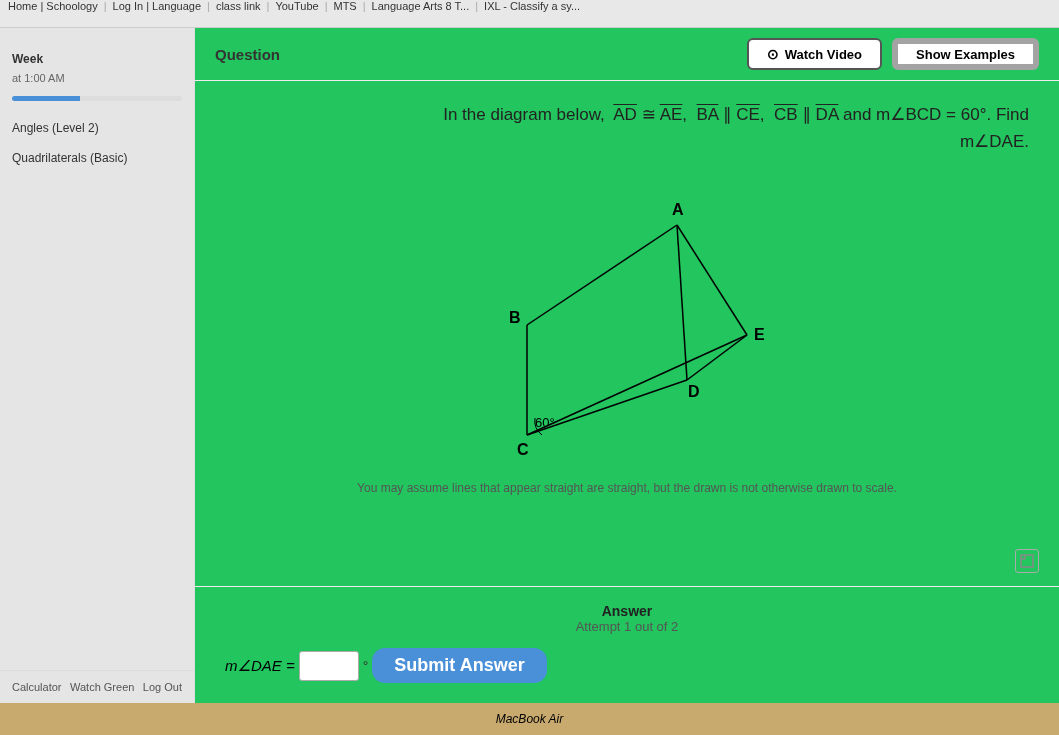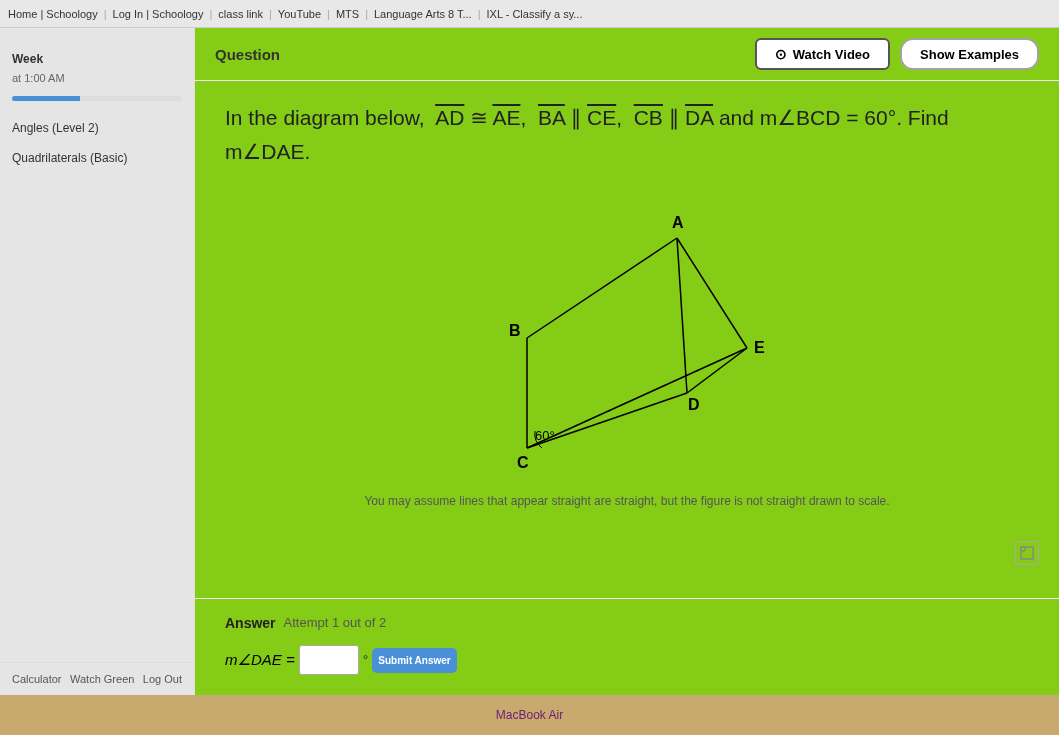--- a/index.html
+++ b/index.html
@@ -9,21 +9,21 @@
       width: 1059px;
       height: 735px;
       overflow: hidden;
       display: flex;
       flex-direction: column;
     }
     .browser-bar {
       background: #e8e8e8;
       height: 28px;
       display: flex;
-      align-items: center;
+      align-items: flex-start;
       padding: 0 8px;
       gap: 6px;
       font-size: 11px;
       color: #333;
       border-bottom: 1px solid #ccc;
       flex-shrink: 0;
     }
     .browser-bar span { white-space: nowrap; }
     .browser-bar .sep { color: #aaa; }
     .main-container {
@@ -84,21 +84,21 @@
       color: #555;
       border-top: 1px solid #ddd;
     }
     .sidebar-footer a {
       text-decoration: none;
       color: #555;
       cursor: pointer;
     }
     .content-area {
       flex: 1;
-      background: #84cc16;
+      background: #22c55e;
       display: flex;
       flex-direction: column;
       overflow: hidden;
     }
     .content-header {
       display: flex;
       justify-content: space-between;
       align-items: center;
       padding: 10px 20px;
       border-bottom: 1px solid #eee;
@@ -120,36 +120,37 @@
       padding: 6px 18px;
       font-size: 13px;
       font-weight: bold;
       cursor: pointer;
       display: flex;
       align-items: center;
       gap: 6px;
     }
     .btn-examples {
       background: #fff;
-      border: 2px solid #a3a3a3;
-      border-radius: 13px;
+      border: 6px solid #a3a3a3;
+      border-radius: 6px;
       padding: 0 18px;
       font-size: 13px;
       font-weight: bold;
       cursor: pointer;
     }
     .question-body {
       flex: 1;
       padding: 20px 30px;
       overflow-y: auto;
     }
     .question-text {
-      font-size: 21px;
+      font-size: 17px;
       color: #222;
       line-height: 1.6;
+      text-align: right;
     }
     .diagram-container {
       display: flex;
       justify-content: center;
       margin: 10px 0 6px 0;
     }
     .diagram-note {
       text-align: center;
       font-size: 12px;
       color: #555;
@@ -157,22 +158,22 @@
     }
     .answer-section {
       border-top: 1px solid #eee;
       padding: 16px 30px 20px 30px;
       display: flex;
       flex-direction: column;
       gap: 14px;
     }
     .answer-header {
       display: flex;
-      align-items: flex-start;
-      gap: 8px;
+      align-items: center;
+      flex-direction: column;
     }
     .answer-label {
       font-weight: bold;
       font-size: 14px;
       color: #222;
     }
     .attempt-text {
       font-size: 13px;
       color: #555;
     }
@@ -196,23 +197,23 @@
       outline: none;
     }
     .degree-symbol {
       font-size: 14px;
       color: #333;
     }
     .btn-submit {
       background: #4a90d9;
       color: #fff;
       border: none;
-      border-radius: 5px;
-      padding: 7px 6px;
-      font-size: 10px;
+      border-radius: 13px;
+      padding: 7px 22px;
+      font-size: 18px;
       font-weight: bold;
       cursor: pointer;
     }
     .corner-icon {
       position: absolute;
       right: 20px;
       bottom: 130px;
       width: 24px;
       height: 24px;
       border: 1.5px solid #aaa;
@@ -227,36 +228,37 @@
       display: flex;
       flex-direction: column;
       overflow: hidden;
     }
     
     .overline {
       text-decoration: overline;
     }
     .macbook-bar {
       background: #c8a96e;
-      height: 40px;
+      height: 32px;
       display: flex;
       align-items: center;
       justify-content: center;
       font-size: 12px;
-      color: #701a75;
+      color: #000000;
       flex-shrink: 0;
+      font-style: italic;
     }
   </style>
 </head>
 <body>
 
 <div class="browser-bar">
   <span>Home | Schoology</span>
   <span class="sep">|</span>
-  <span>Log In | Schoology</span>
+  <span>Log In | Language</span>
   <span class="sep">|</span>
   <span>class link</span>
   <span class="sep">|</span>
   <span>YouTube</span>
   <span class="sep">|</span>
   <span>MTS</span>
   <span class="sep">|</span>
   <span>Language Arts 8 T...</span>
   <span class="sep">|</span>
   <span>IXL - Classify a sy...</span>
@@ -335,21 +337,21 @@
             <text x="100" y="290" font-size="16" font-family="Arial" font-weight="bold">C</text>
             <text x="271" y="232" font-size="16" font-family="Arial" font-weight="bold">D</text>
             <text x="337" y="175" font-size="16" font-family="Arial" font-weight="bold">E</text>
 
             <text x="118" y="262" font-size="13" font-family="Arial">60°</text>
 
             <path d="M 125 270 A 18 18 0 0 1 118 253" fill="none" stroke="black" stroke-width="1"></path>
           </svg>
         </div>
 
-        <div class="diagram-note">You may assume lines that appear straight are straight, but the figure is not straight drawn to scale.</div>
+        <div class="diagram-note">You may assume lines that appear straight are straight, but the drawn is not otherwise drawn to scale.</div>
       </div>
 
       <div class="answer-section">
         <div class="answer-header">
           <span class="answer-label">Answer</span>
           <span class="attempt-text">Attempt 1 out of 2</span>
         </div>
         <div class="answer-input-row">
           <span class="math-label">m∠DAE =</span>
           <input class="answer-input" type="text" placeholder="" style="">

